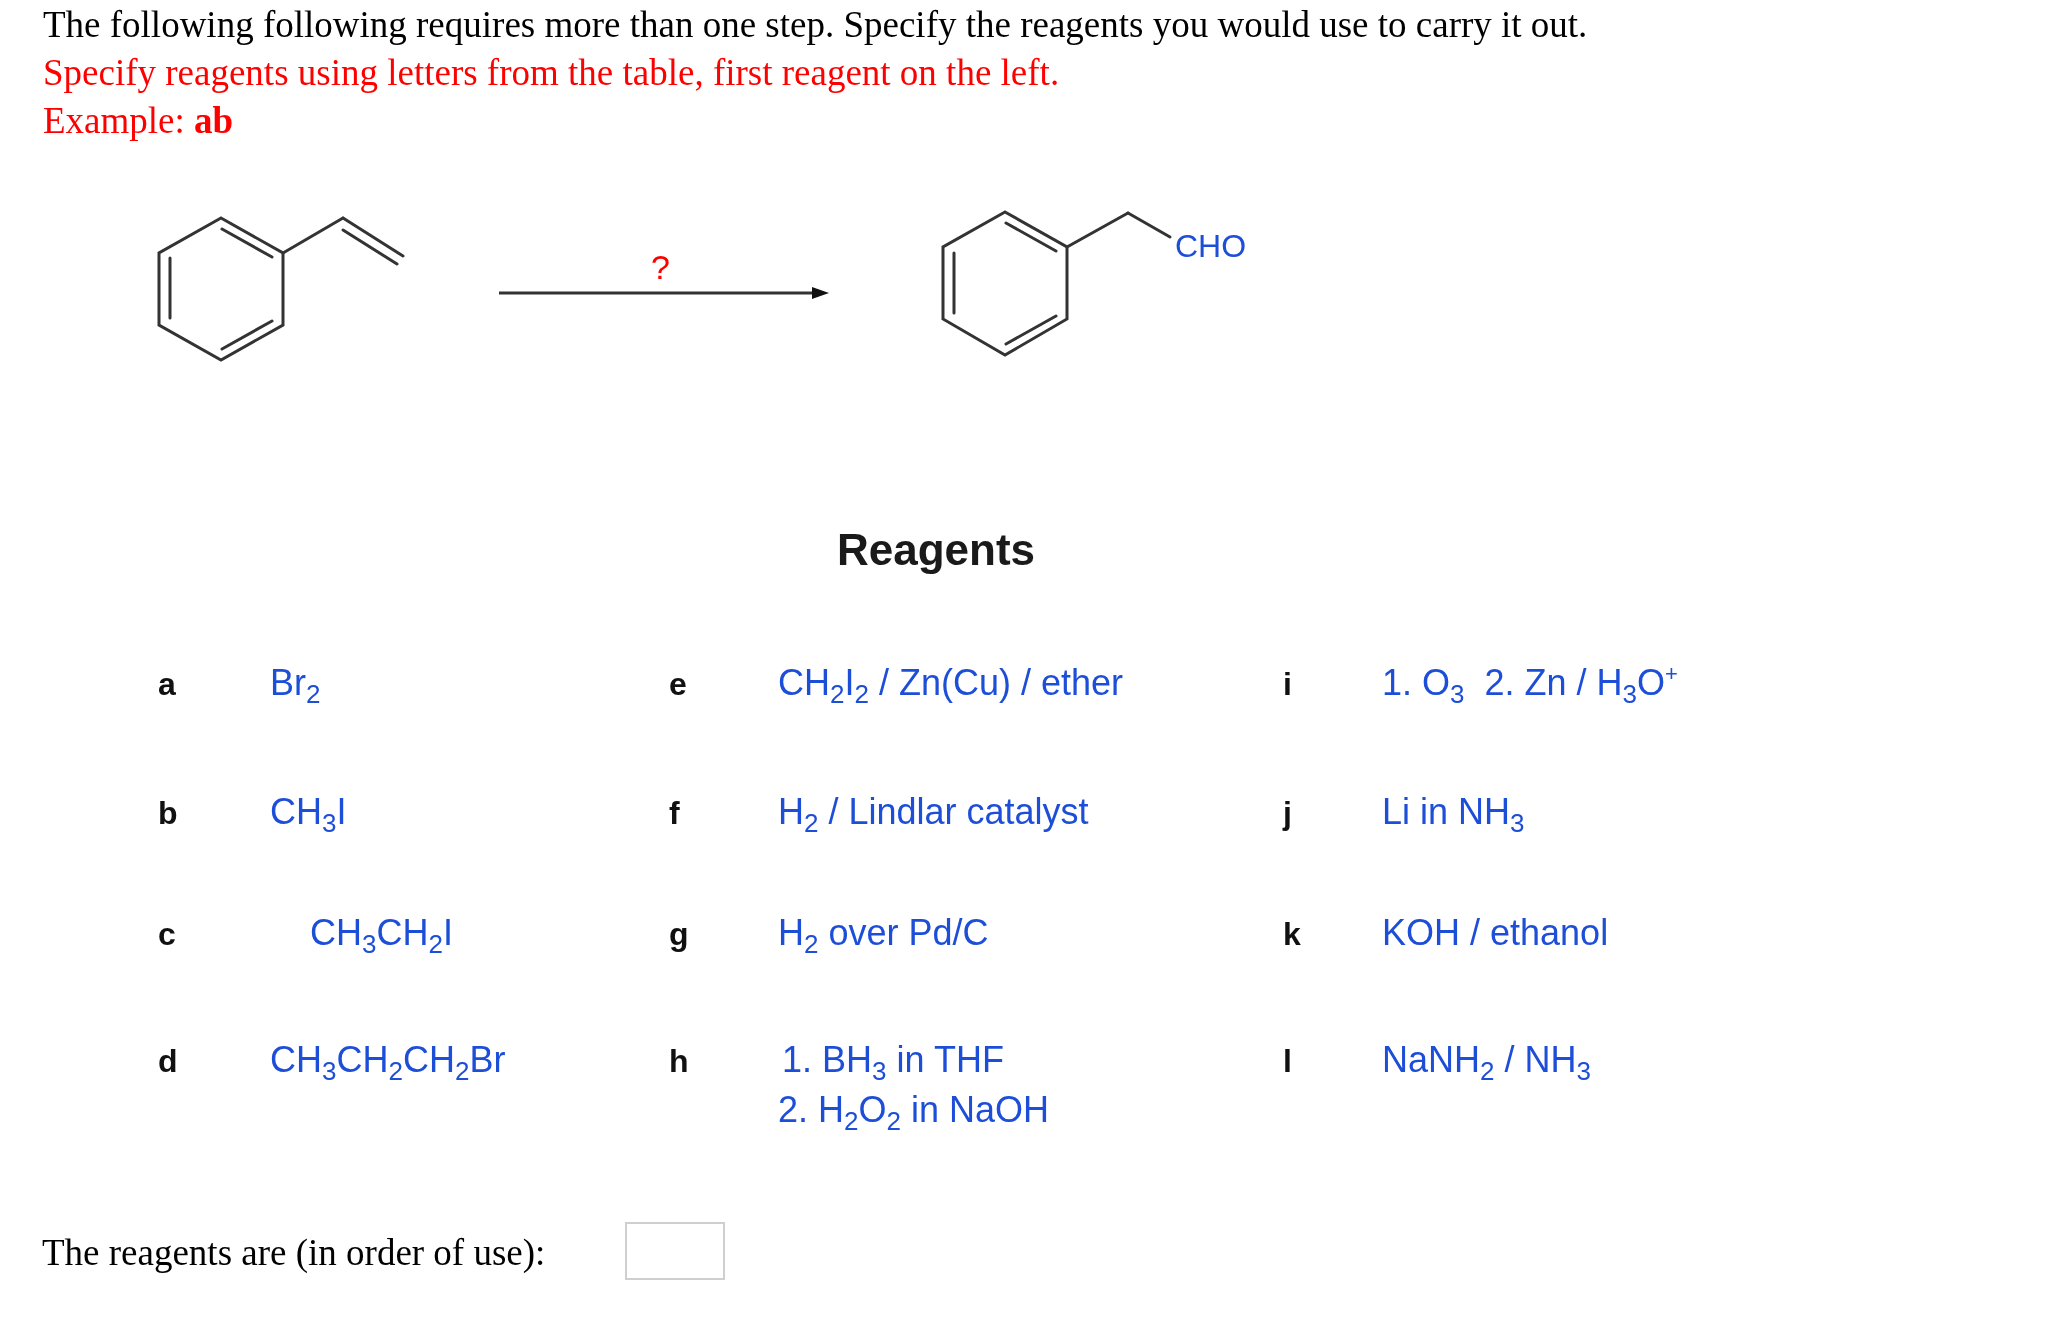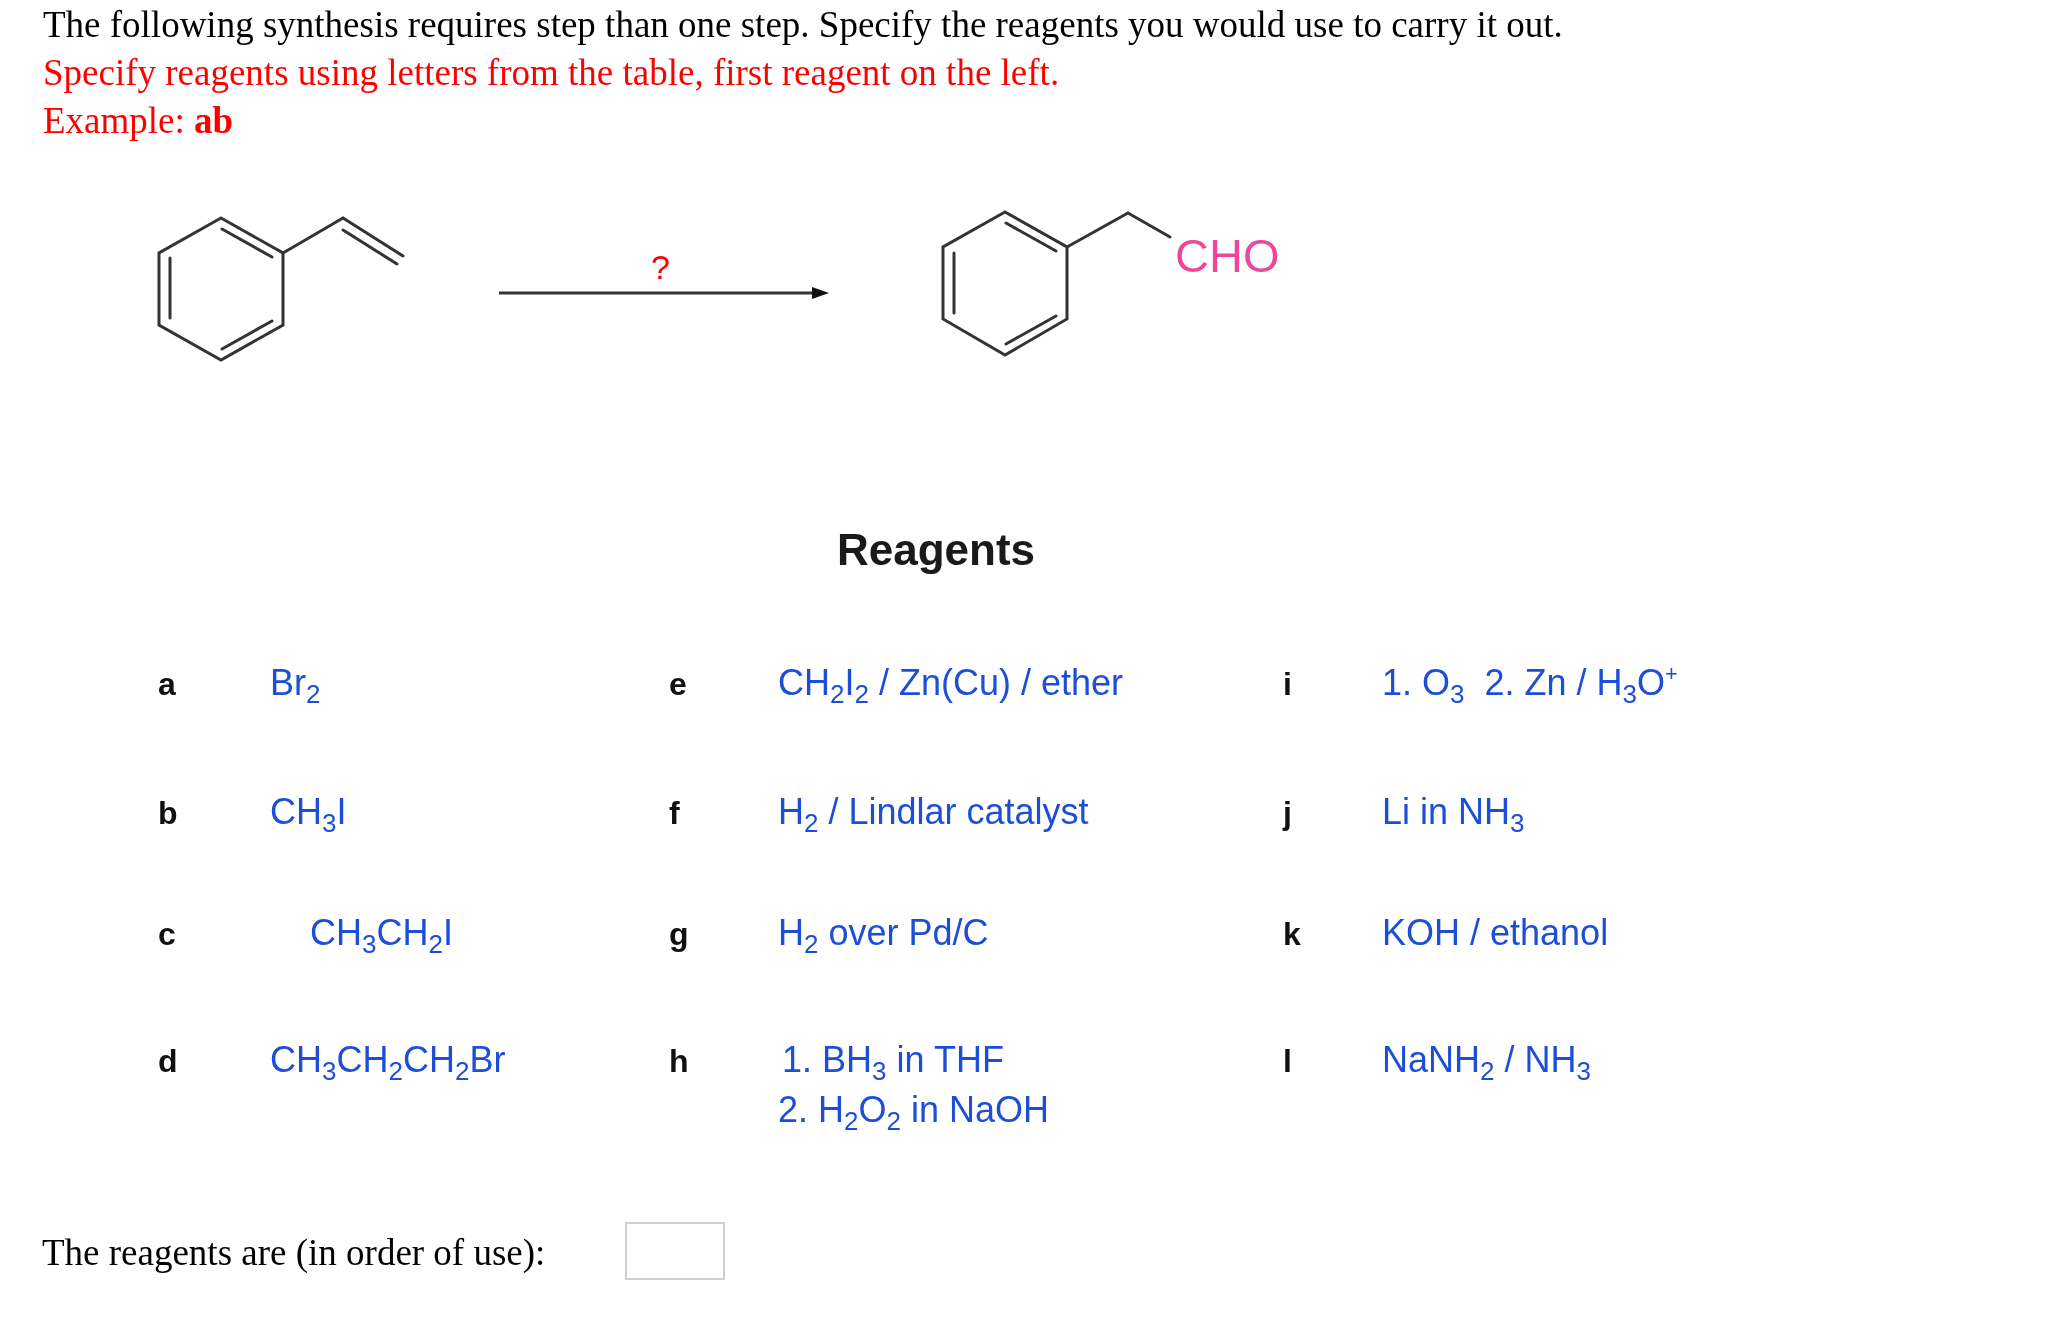--- a/index.html
+++ b/index.html
@@ -12,27 +12,27 @@
   .black { color:#000000; }
   .heading { font-size:44px; font-weight:bold; color:#1a1a1a; line-height:44px; }
   .letter { font-size:32px; font-weight:bold; color:#111; line-height:32px; }
   .reagent { font-size:36px; color:#1d4ed8; line-height:36px; }
   .reagent sub { font-size:26px; vertical-align:-8px; line-height:0; }
   .reagent sup { font-size:22px; vertical-align:14px; line-height:0; }
   .answer-input { position:absolute; left:625px; top:1222px; width:100px; height:58px;
                   border:2px solid #cfcfcf; background:#fff; box-sizing:border-box; padding:0 6px;
                   font-family:"Liberation Serif",serif; font-size:30px; outline:none; }
   svg { position:absolute; left:0; top:0; }
-  .cho { font-size:47px; color:#ec4899; }
+  .cho { font-size:32px; color:#1d4ed8; }
   .qmark { font-size:34px; color:#ff0000; }
 </style>
 </head>
 <body>
 
-<div class="abs serif line black" style="left:43px; top:6px;">The following synthesis requires step than one step. Specify the reagents you would use to carry it out.</div>
+<div class="abs serif line black" style="left:43px; top:6px;">The following following requires more than one step. Specify the reagents you would use to carry it out.</div>
 <div class="abs serif line red" style="left:43px; top:54px;">Specify reagents using letters from the table, first reagent on the left.</div>
 <div class="abs serif line red" style="left:43px; top:102px;"><span>Example: </span><b>ab</b></div>
 
 <svg width="2046" height="420">
   <g stroke="#333" stroke-width="3" fill="none" stroke-linecap="round">
 
     <polyline points="221,218 283,253 283,325 221,360 159,325 159,253 221,218"></polyline>
 
     <line x1="222" y1="229" x2="272" y2="257"></line>
     <line x1="170" y1="258" x2="170" y2="318"></line>

